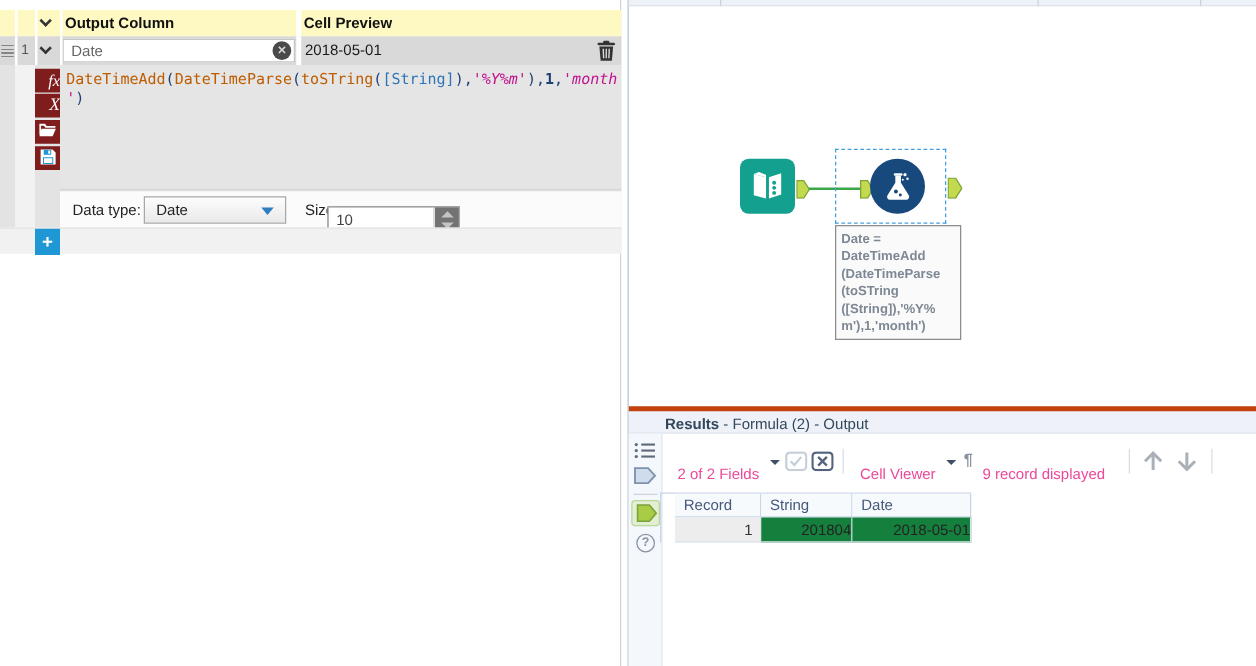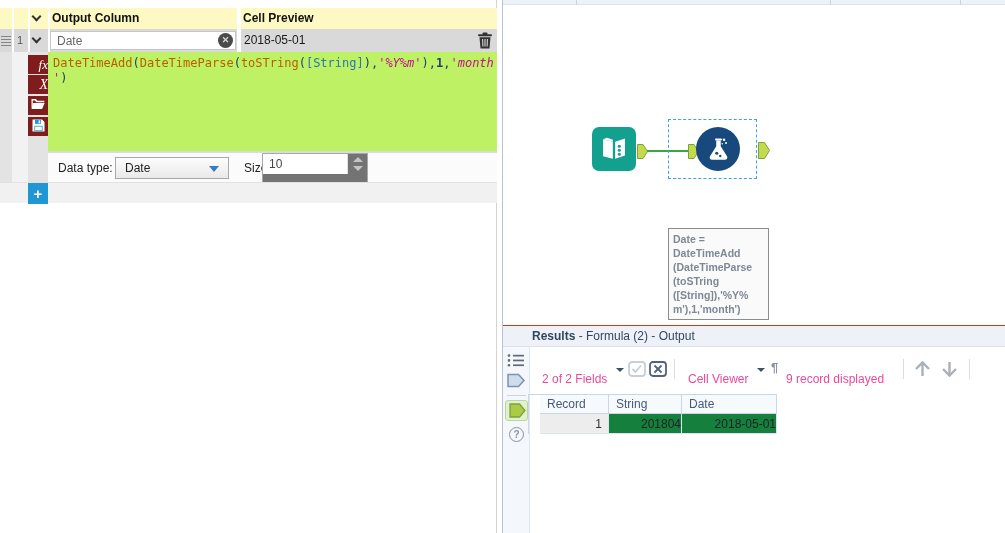--- a/index.html
+++ b/index.html
@@ -29,35 +29,35 @@
   .clear-btn { position:absolute; left:218px; top:4px; width:15px; height:15px; border-radius:50%; background:#4a4a4a;
                color:#d9d9d9; font-size:9px; line-height:15px; text-align:center; font-weight:bold; cursor:pointer; }
   .preview-val { position:absolute; left:244px; top:0; height:23px; line-height:23px; font-size:12px; color:#1a1a1a; }
   .trash { position:absolute; left:477px; top:3px; width:16px; height:17px; }
 
   .tool-btn { position:absolute; left:28px; width:20px; height:19px; background:#7f1d1d; color:#fff; text-align:right; cursor:pointer; }
   .tool-btn svg { display:block; margin:2px auto 0; }
   .fx-glyph { font-family:"Liberation Serif",serif; font-style:italic; font-size:13px; line-height:19px; }
   .x-glyph  { font-family:"Liberation Serif",serif; font-style:italic; font-size:14px; line-height:19px; }
 
-  .formula-box { left:48px; top:52px; width:449px; height:100px; background:#bef264; border-bottom:1px solid #d8d8d8;
+  .formula-box { left:48px; top:52px; width:449px; height:100px; background:#e5e5e5; border-bottom:1px solid #d8d8d8;
                  font-family:"DejaVu Sans Mono",monospace; font-size:12px; padding:4px 0 0 5px; cursor:text; }
   .fline { line-height:15px; white-space:pre; }
   .tk-fn { color:#bd5c00; }
   .tk-pr { color:#1d3f74; }
   .tk-fl { color:#2e75b6; }
   .tk-st { color:#c2128d; font-style:italic; }
   .tk-nm { color:#1d3f74; font-weight:bold; }
 
   .dt-row { left:48px; top:152px; width:449px; height:30px; background:#fbfbfb; border-top:1px solid #dcdcdc; }
   .dt-label { position:absolute; top:0; height:30px; line-height:30px; font-size:12px; color:#222; }
   .dd { position:absolute; left:67px; top:4px; width:114px; height:22px; border:1px solid #a8a8a8;
         background:linear-gradient(#fdfdfd,#e9e9e9); font-size:12px; color:#222; line-height:20px; padding-left:9px; cursor:pointer; }
   .dd-caret { position:absolute; right:9px; top:8px; width:0; height:0; border-left:5px solid transparent; border-right:5px solid transparent; border-top:6px solid #2f7dc3; }
-  .spin { position:absolute; left:214px; top:0; width:106px; height:32px; border:1px solid #a8a8a8; background:#737373; }
+  .spin { position:absolute; left:214px; top:12px; width:106px; height:32px; border:1px solid #a8a8a8; background:#737373; }
   .spin input { position:absolute; left:0; top:0; width:84px; height:20px; border:none; outline:none; font-family:"Liberation Sans",sans-serif; font-size:12px; color:#444; padding-left:6px; }
   .spin .btns { position:absolute; right:0; top:0; width:20px; height:20px; border-left:1px solid #e0e0e0; }
   .tri-up,.tri-dn { position:absolute; left:5px; width:0; height:0; border-left:5px solid transparent; border-right:5px solid transparent; }
   .tri-up { top:3px; border-bottom:5px solid #c4c4c4; }
   .tri-dn { bottom:3px; border-top:5px solid #c4c4c4; }
 
   .add-row { left:0; top:182px; width:497px; height:21px; background:#f1f1f1; border-top:1px solid #e2e2e2; }
   .add-btn { position:absolute; left:28px; top:0; width:20px; height:21px; background:#1f97d4; color:#fff;
              font-size:15px; font-weight:bold; line-height:21px; text-align:center; cursor:pointer; }
 
@@ -68,24 +68,24 @@
 
   .tool-ti { left:592px; top:127px; width:44px; height:44px; background:#13a08e; border-radius:7px; }
   .tool-ti svg { display:block; margin:7px auto; }
   .conn { left:647px; top:150px; width:44px; height:2px; background:#3aa648; }
   .sel-rect { left:668px; top:119px; width:89px; height:60px; border:1px dashed #42a0e0; }
   .tool-fm { left:696px; top:127px; width:44px; height:44px; background:#17497d; border-radius:50%; }
   .tool-fm svg { display:block; margin:7px auto; }
   .anchor { width:11px; height:15px; }
 
   .annot { left:668px; top:180px; width:101px; background:#fafafa; border:1px solid #8c8c8c; padding:3px 4px;
-           font-size:10.5px; font-weight:bold; color:#7e8895; line-height:14px; white-space:nowrap;margin-top:48px; }
+           font-size:10.5px; font-weight:bold; color:#7e8895; line-height:14px; white-space:nowrap; }
 
   
-  .res-hdr { left:503px; top:325px; width:502px; height:22px; background:#eef2f8; border-top:1px solid #c2410c; border-bottom:1px solid #dbe2ec; }
+  .res-hdr { left:503px; top:325px; width:502px; height:22px; background:#eef2f8; border-top:4px solid #c2410c; border-bottom:1px solid #dbe2ec; }
   .res-title { position:absolute; left:29px; top:0; height:20px; line-height:20px; font-size:12px; color:#33475c; }
   .res-title b { font-weight:bold; }
   .res-body { left:503px; top:347px; width:502px; height:186px; background:#fff; }
   .res-side { position:absolute; left:0; top:0; width:27px; height:186px; background:#f4f7fb; border-right:1px solid #e1e8f0; }
   .side-ic { position:absolute; left:4px; }
   .side-div { position:absolute; left:4px; top:48px; width:19px; height:1px; background:#ccd4de; }
   .side-sel { position:absolute; left:2px; top:53px; width:23px; height:21px; background:#e2efd3; border:1px solid #bcd79a; border-radius:3px; }
   .qmark { position:absolute; left:6px; top:80px; width:15px; height:15px; border:1.5px solid #8a93a0; border-radius:50%;
            color:#8a93a0; font-size:10px; font-weight:bold; text-align:center; line-height:13px; }
 

